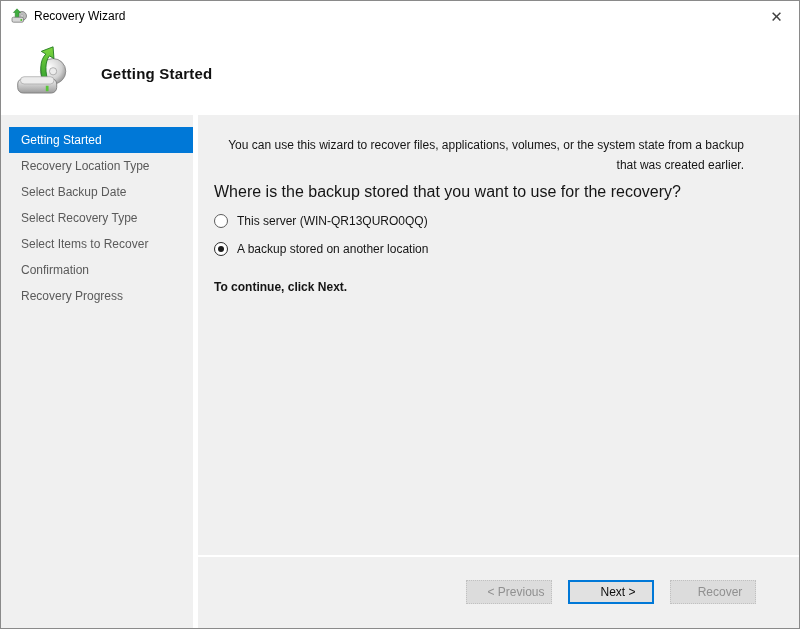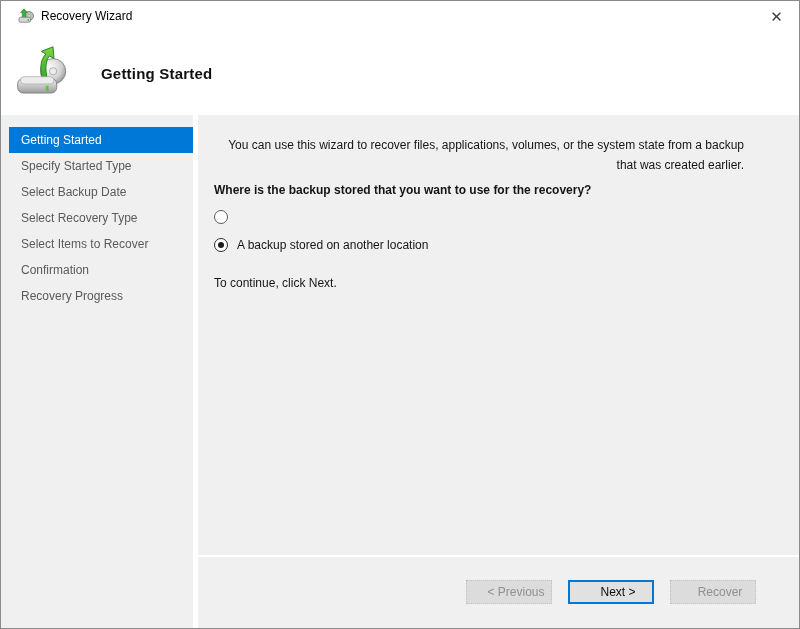--- a/index.html
+++ b/index.html
@@ -3,21 +3,21 @@
 <meta charset="utf-8">
 <style>
   html,body{margin:0;padding:0;background:#cfcfcf;font-family:"Liberation Sans",sans-serif;}
   .window{
     position:relative;width:800px;height:629px;box-sizing:border-box;
     background:#f0f0f0;border:1px solid #8a8a8a;overflow:hidden;
   }
   
   .titlebar{
     height:30px;background:#ffffff;display:flex;align-items:center;
-    padding-left:17px;position:relative;
+    padding-left:10px;position:relative;
   }
   .titlebar-icon{width:16px;height:16px;display:inline-block;flex:0 0 16px;}
   .titlebar-title{font-size:12px;color:#000;margin-left:7px;}
   .close-btn{
     position:absolute;right:0;top:0;width:45px;height:30px;border:0;background:transparent;
     font-size:15px;color:#404040;cursor:pointer;line-height:30px;text-align:center;
     font-family:"Liberation Sans",sans-serif;
   }
   
   .header{
@@ -33,33 +33,33 @@
   .side-item{
     height:26px;line-height:26px;font-size:12px;color:#5a5a5a;
     padding-left:12px;margin-left:8px;cursor:pointer;
   }
   .side-item.active{background:#0078d7;color:#ffffff;}
   .vdivider{background:#ffffff;}
   
   .main{display:flex;flex-direction:column;}
   .content{flex:1;padding:20px 16px 0 16px;}
   .intro{font-size:12px;line-height:20px;color:#151515;margin:0;width:530px;text-align:right;}
-  .question{font-size:12px;color:#151515;margin:8px 0 0 0;font-weight:bold;}
+  .question{font-size:16px;color:#151515;margin:8px 0 0 0;}
   .radio-row{display:flex;align-items:center;margin-top:13px;cursor:pointer;width:fit-content;}
   .radio-row.second{margin-top:14px;}
   .radio-circle{
     width:12px;height:12px;border-radius:50%;border:1px solid #5c5c5c;background:#fff;
     display:inline-block;position:relative;flex:0 0 12px;
   }
   .radio-row.checked .radio-circle{border-color:#2b2b2b;}
   .radio-row.checked .radio-circle::after{
     content:"";position:absolute;left:3px;top:3px;width:6px;height:6px;border-radius:50%;background:#1c1c1c;
   }
   .radio-label{font-size:12px;color:#151515;margin-left:9px;}
-  .note{font-size:12px;color:#151515;margin:24px 0 0 0;}
+  .note{font-size:12px;color:#151515;margin:24px 0 0 0;font-weight:bold;}
   
   .footer{
     height:74px;border-top:2px solid #ffffff;box-sizing:border-box;
     display:flex;justify-content:flex-end;align-items:flex-start;
     padding:23px 43px 0 0;gap:16px;
   }
   .btn{
     width:86px;height:24px;font-size:12px;font-family:"Liberation Sans",sans-serif;
     background:#e1e1e1;border:1px solid #8b8b8b;color:#0d0d0d;cursor:pointer;box-sizing:border-box;padding-left:20px;
   }
@@ -111,37 +111,38 @@
         <rect x="34" y="45" width="3" height="6" fill="#59c639"></rect>
       </svg>
     </span>
     <h1 class="header-title">Getting Started</h1>
   </div>
 
   <div class="bodygrid">
 
     <nav class="sidebar">
       <div class="side-item active">Getting Started</div>
-      <div class="side-item">Specify Started Type</div>
+      <div class="side-item">Recovery Location Type</div>
       <div class="side-item">Select Backup Date</div>
       <div class="side-item">Select Recovery Type</div>
       <div class="side-item">Select Items to Recover</div>
       <div class="side-item">Confirmation</div>
       <div class="side-item">Recovery Progress</div>
     </nav>
 
     <div class="vdivider"></div>
 
     <div class="main">
       <div class="content">
         <p class="intro">You can use this wizard to recover files, applications, volumes, or the system state from a backup that was created earlier.</p>
         <p class="question">Where is the backup stored that you want to use for the recovery?</p>
 
         <div class="radio-row">
           <span class="radio-circle"></span>
+          <span class="radio-label">This server (WIN-QR13QURO0QQ)</span>
         </div>
 
         <div class="radio-row second checked">
           <span class="radio-circle"></span>
           <span class="radio-label">A backup stored on another location</span>
         </div>
 
         <p class="note">To continue, click Next.</p>
       </div>
 

